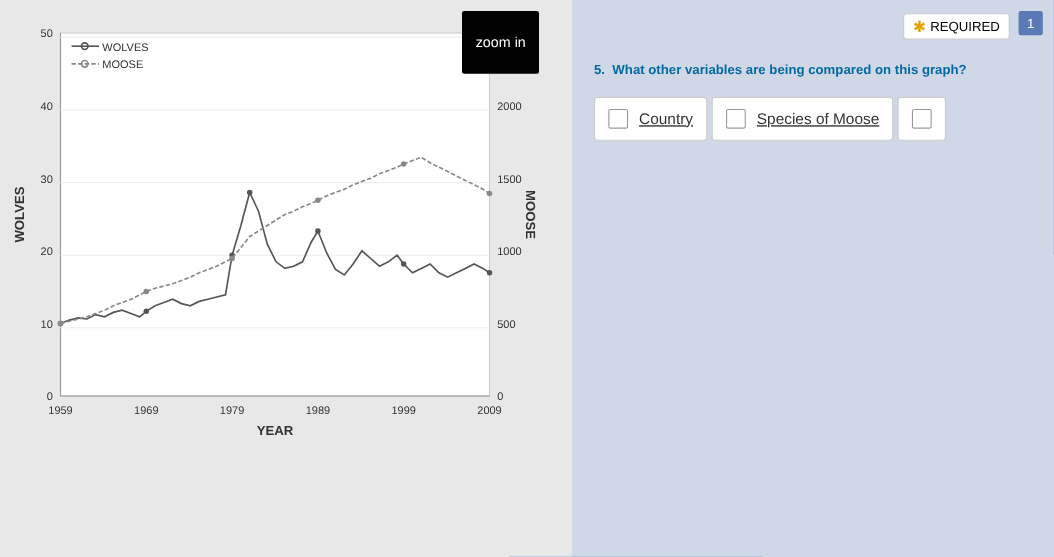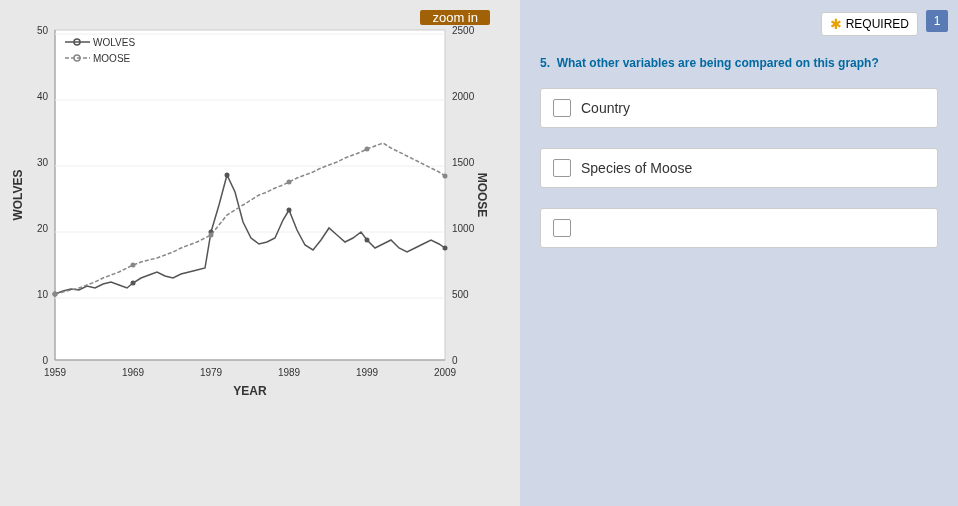--- a/index.html
+++ b/index.html
@@ -24,24 +24,24 @@
     .chart-container {
       position: relative;
       width: 100%;
       height: 100%;
     }
 
     .zoom-btn {
       position: absolute;
       top: 0;
       right: 20px;
-      background: #a16207;
+      background: #000000;
       color: white;
       border: none;
-      padding: 0 12px;
+      padding: 21px 12px;
       font-size: 13px;
       cursor: pointer;
       border-radius: 2px;
     }
 
     .right-panel {
       flex: 1;
       background: #d0d8e8;
       padding: 15px 20px;
       position: relative;
@@ -85,22 +85,23 @@
       margin-top: 40px;
       font-size: 12px;
       font-weight: bold;
       color: #0369a1;
       margin-bottom: 16px;
       line-height: 1.4;
     }
 
     .options-list {
       display: flex;
-      flex-direction: column;
-      gap: 20px;
+      flex-direction: row;
+      gap: 4px;
+      text-decoration: underline;
     }
 
     .option-item {
       display: flex;
       align-items: center;
       gap: 10px;
       background: white;
       border: 1px solid #ccc;
       border-radius: 3px;
       padding: 10px 12px;

